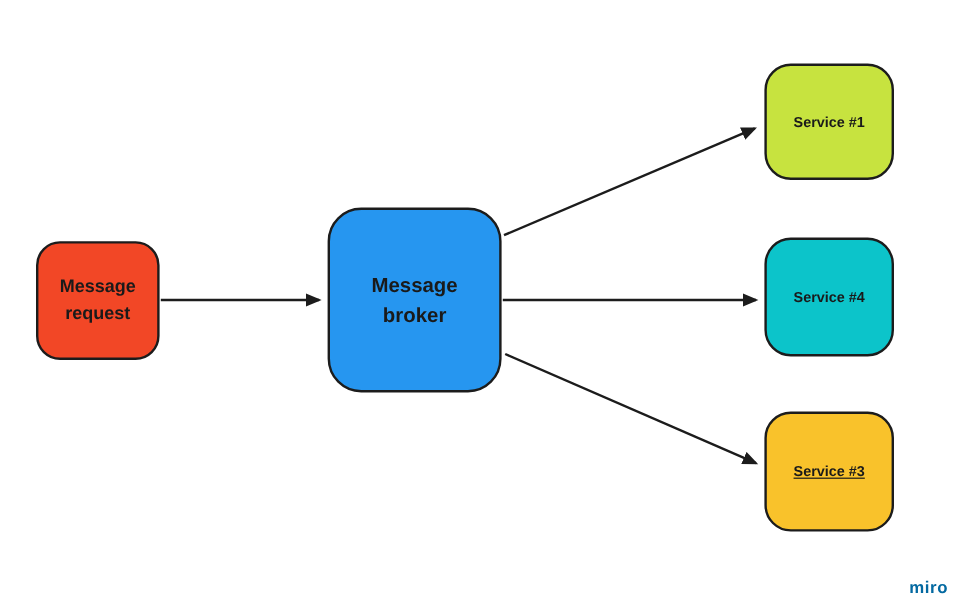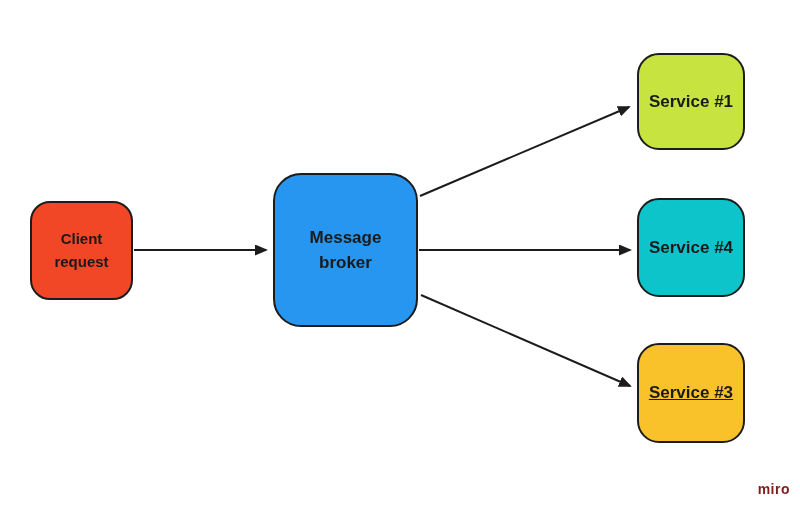--- a/index.html
+++ b/index.html
@@ -46,21 +46,21 @@
     left: 273px; top: 173px;
     width: 145px; height: 154px;
     border-radius: 28px;
     font-size: 17px;
     line-height: 1.5;
     padding: 0 12px;
   }
   .node-service {
     width: 108px;
     border-radius: 22px;
-    font-size: 17px;
+    font-size: 12px;
     padding: 0 6px;
   }
   .node-service1 { left: 637px; top: 53px;  height: 97px;  }
   .node-service2 { left: 637px; top: 198px; height: 99px;  }
   .node-service3 { left: 637px; top: 343px; height: 100px; text-decoration: underline; }
   .watermark {
     position: absolute;
     right: 10px;
     bottom: 14px;
     font-size: 14px;
@@ -80,34 +80,34 @@
         <path d="M0,0 L13,5.5 L0,11 Z" fill="#1c1c1c"></path>
       </marker>
     </defs>
     <line x1="134" y1="250" x2="266" y2="250" stroke="#1c1c1c" stroke-width="2" marker-end="url(#arrowhead)"></line>
     <line x1="420" y1="196" x2="629" y2="107" stroke="#1c1c1c" stroke-width="2" marker-end="url(#arrowhead)"></line>
     <line x1="419" y1="250" x2="630" y2="250" stroke="#1c1c1c" stroke-width="2" marker-end="url(#arrowhead)"></line>
     <line x1="421" y1="295" x2="630" y2="386" stroke="#1c1c1c" stroke-width="2" marker-end="url(#arrowhead)"></line>
   </svg>
 
   <div class="node node-client" style="background-color: rgb(242, 71, 38);">
-    <span>Client request</span>
+    <span>Message request</span>
   </div>
 
   <div class="node node-broker" style="background-color: rgb(38, 150, 240);">
     <span>Message broker</span>
   </div>
 
   <div class="node node-service node-service1" style="background-color: rgb(199, 227, 63);">
     <span>Service #1</span>
   </div>
 
   <div class="node node-service node-service2" style="background-color: rgb(12, 196, 202);">
     <span>Service #4</span>
   </div>
 
   <div class="node node-service node-service3" style="background-color: rgb(249, 194, 43);">
     <span>Service #3</span>
   </div>
 
-  <div class="watermark" style="color: #7f1d1d;">miro</div>
+  <div class="watermark" style="color: #0369a1;">miro</div>
 
 </div>
 
 </body></html>

